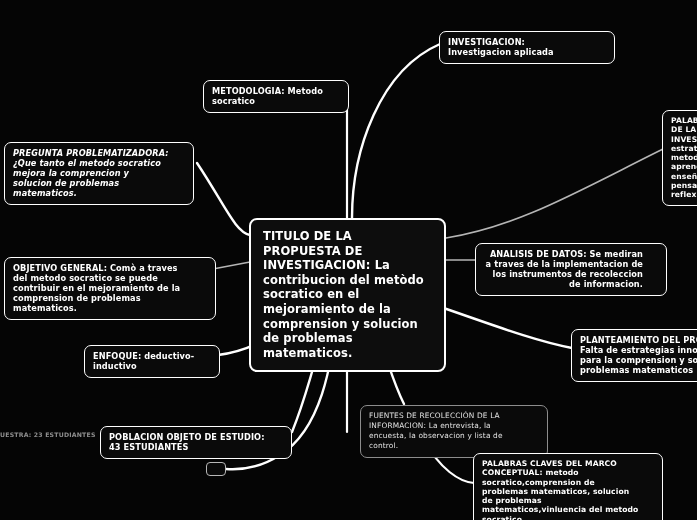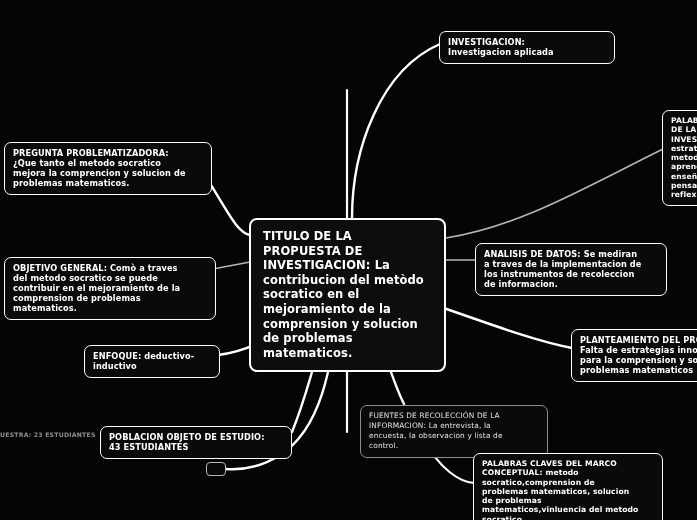--- a/index.html
+++ b/index.html
@@ -113,34 +113,37 @@
   </svg>
 
   <div class="node center" style="left:249px; top:218px; width:197px;border-radius:8px;">
     <span>TITULO DE LA PROPUESTA DE INVESTIGACION: La contribucion del metòdo socratico en el mejoramiento de  la comprension y solucion de problemas matematicos.</span>
   </div>
 
   <div class="node small" style="left:439px; top:31px; width:176px;">
     <span>INVESTIGACION: Investigacion aplicada</span>
   </div>
 
+  <div class="node small" style="left:203px; top:80px; width:146px;">
+    <span>METODOLOGIA: Metodo socratico</span>
+  </div>
 
-  <div class="node small" style="left:4px; top:142px; width:208px;">
+  <div class="node small" style="left:4px; top:142px; width:190px;font-style:italic;">
     <span>PREGUNTA PROBLEMATIZADORA: ¿Que tanto el metodo socratico  mejora la comprencion y solucion de problemas matematicos.</span>
   </div>
 
   <div class="node small" style="left:4px; top:257px; width:212px;">
     <span>OBJETIVO GENERAL: Comò a traves del metodo socratico se puede contribuir  en el mejoramiento de la comprension de problemas matematicos.</span>
   </div>
 
   <div class="node tiny" style="left:662px; top:110px; width:120px;">
     <span>PALABRAS CLAVES DE LA INVESTIGACION: estrategias, metodo socratico, aprendizaje, enseñanza, pensamiento, reflexion</span>
   </div>
 
-  <div class="node small" style="left:475px; top:243px; width:192px;">
+  <div class="node small" style="left:475px; top:243px; width:192px;text-align:right;">
     <span>ANALISIS DE DATOS: Se  mediran a traves de  la implementacion de los instrumentos de recoleccion de informacion.</span>
   </div>
 
   <div class="node small" style="left:571px; top:329px; width:200px;">
     <span>PLANTEAMIENTO DEL PROBLEMA: Falta de estrategias innovadoras  para la comprension y solucion de problemas matematicos</span>
   </div>
 
   <div class="node small" style="left:84px; top:345px; width:136px;">
     <span>ENFOQUE: deductivo-inductivo</span>
   </div>

